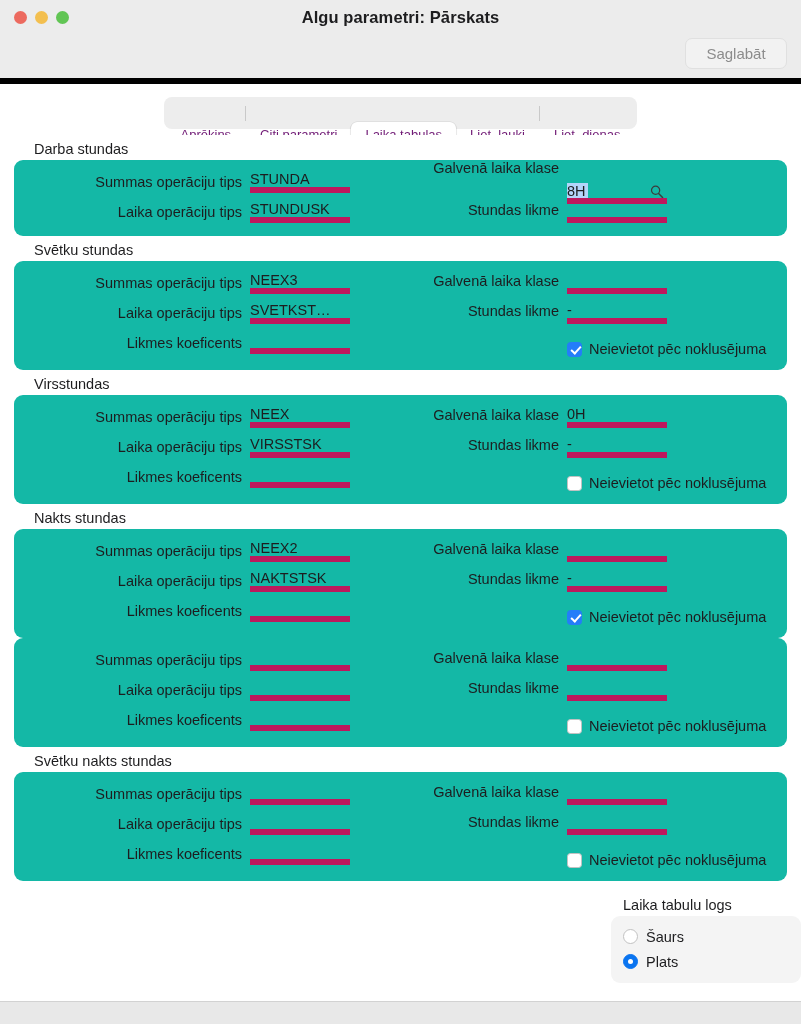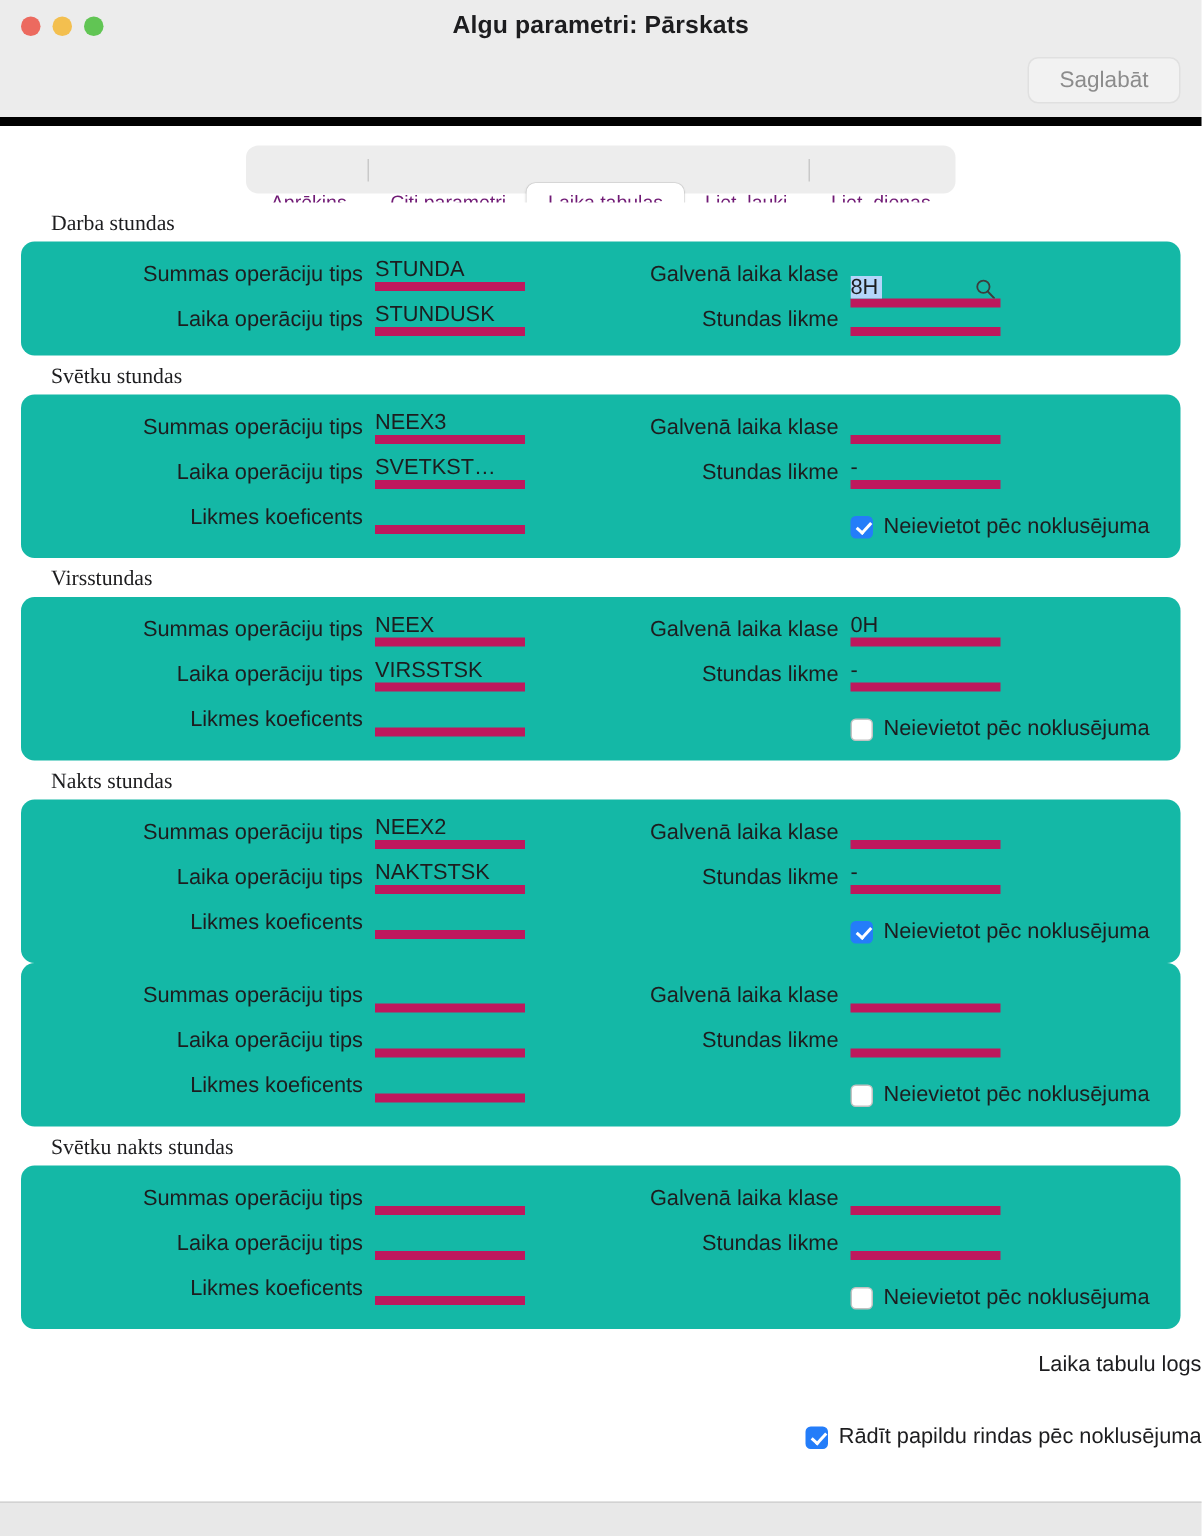--- a/index.html
+++ b/index.html
@@ -125,21 +125,20 @@
     overflow: hidden;
   }
 
   .group {
     margin: 0 14px;
   }
   .group-title {
     font-size: 14.5px;
     color: #1d1d1f;
     padding: 6px 0 3px 20px;
-    font-family: Liberation Serif, serif;
   }
   .panel {
     background: #14b8a6;
     border-radius: 9px;
     padding: 7px 0 9px 0;
   }
   .panel.tall { padding-bottom: 12px; }
 
   .row {
     display: flex;
@@ -149,21 +148,20 @@
 
   
   .lcol {
     width: 395px;
     display: flex;
     align-items: center;
   }
   .rcol {
     flex: 1;
     display: flex;
-    align-items: center;
   }
 
   .lbl {
     font-size: 14.5px;
     color: #1d1d1f;
     text-align: right;
     white-space: nowrap;
   }
   .lcol .lbl { width: 228px; }
   .rcol .lbl { width: 150px; }
@@ -582,20 +580,30 @@
                 <div class="cb off"></div>
                 <div class="cbtext">Neievietot pēc noklusējuma</div>
               </div>
             </div>
           </div>
         </div>
       </div>
       <div class="bottom">
         <div class="radio-block">
           <div class="radio-title">Laika tabulu logs</div>
+          <div class="radio-panel">
+            <div class="radio-item">
+              <div class="radio off"></div>
+              <div class="radio-label">Šaurs</div>
+            </div>
+            <div class="radio-item">
+              <div class="radio on"></div>
+              <div class="radio-label">Plats</div>
+            </div>
+          </div>
         </div>
         <div class="bottom-check">
           <div class="cb on"></div>
           <div class="cbtext">Rādīt papildu rindas pēc noklusējuma</div>
         </div>
       </div>
     </div>
 
   <div class="footer"></div>
 </div>

